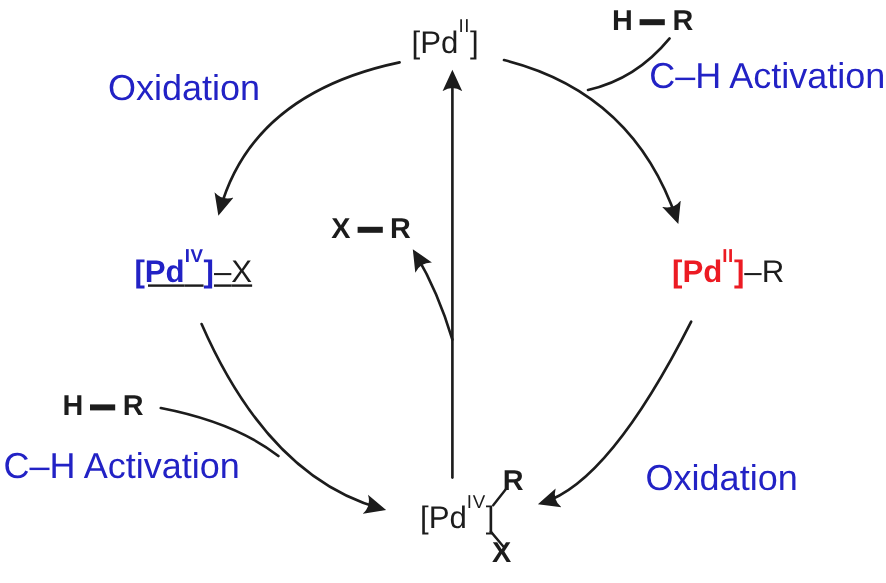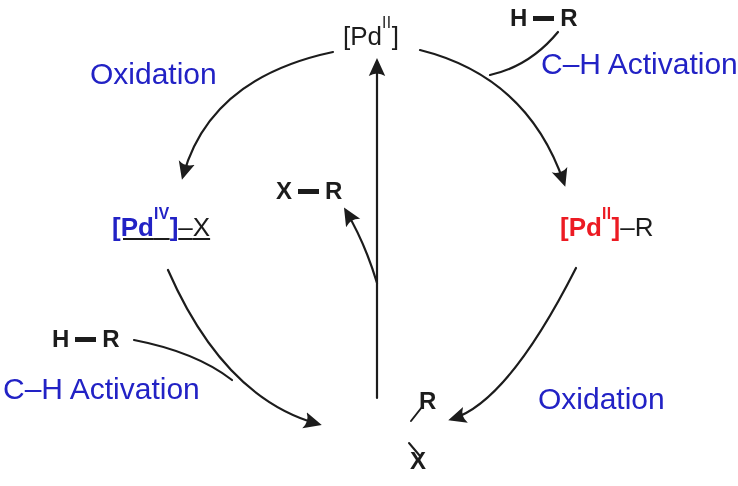--- a/index.html
+++ b/index.html
@@ -125,16 +125,19 @@
     <span class="bold-bond"></span>
     <span>R</span>
   </div>
 
   <div class="species" style="left:52px; top:326px;">
     <span>H</span>
     <span class="bold-bond"></span>
     <span>R</span>
   </div>
 
+  <div class="formula" style="left:350px; top:417px;">
+    <span>[Pd</span><sup>IV</sup><span>]</span>
+  </div>
   <div class="ligand" style="left:419px; top:388px;">R</div>
   <div class="ligand" style="left:410px; top:448px;">X</div>
 
 </div>
 
 </body></html>

